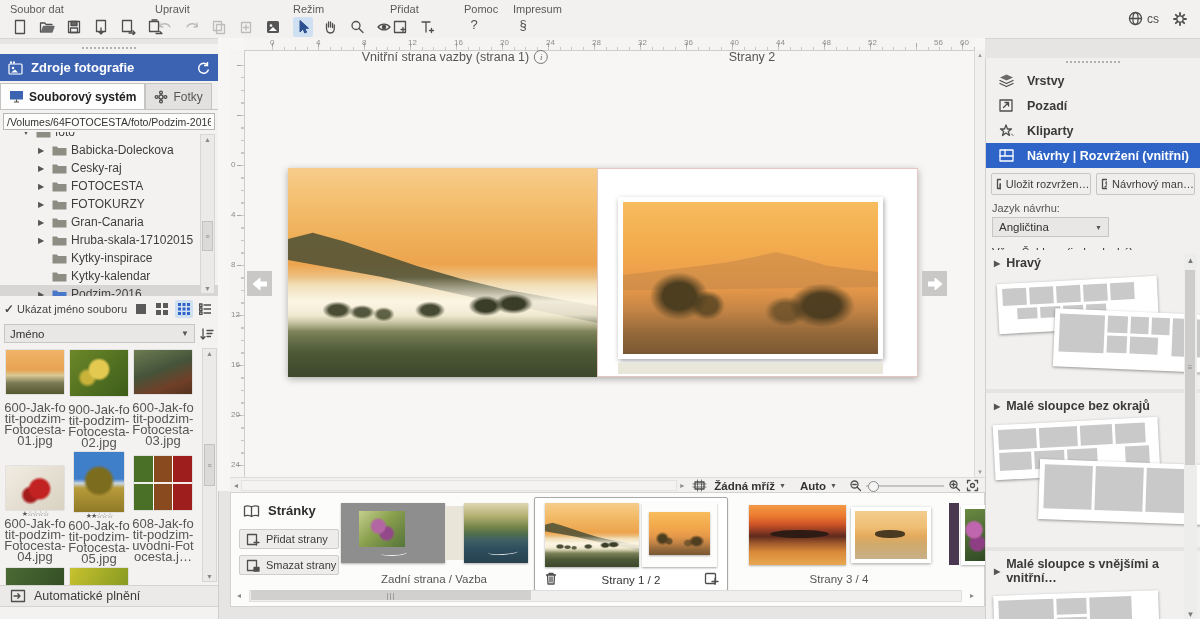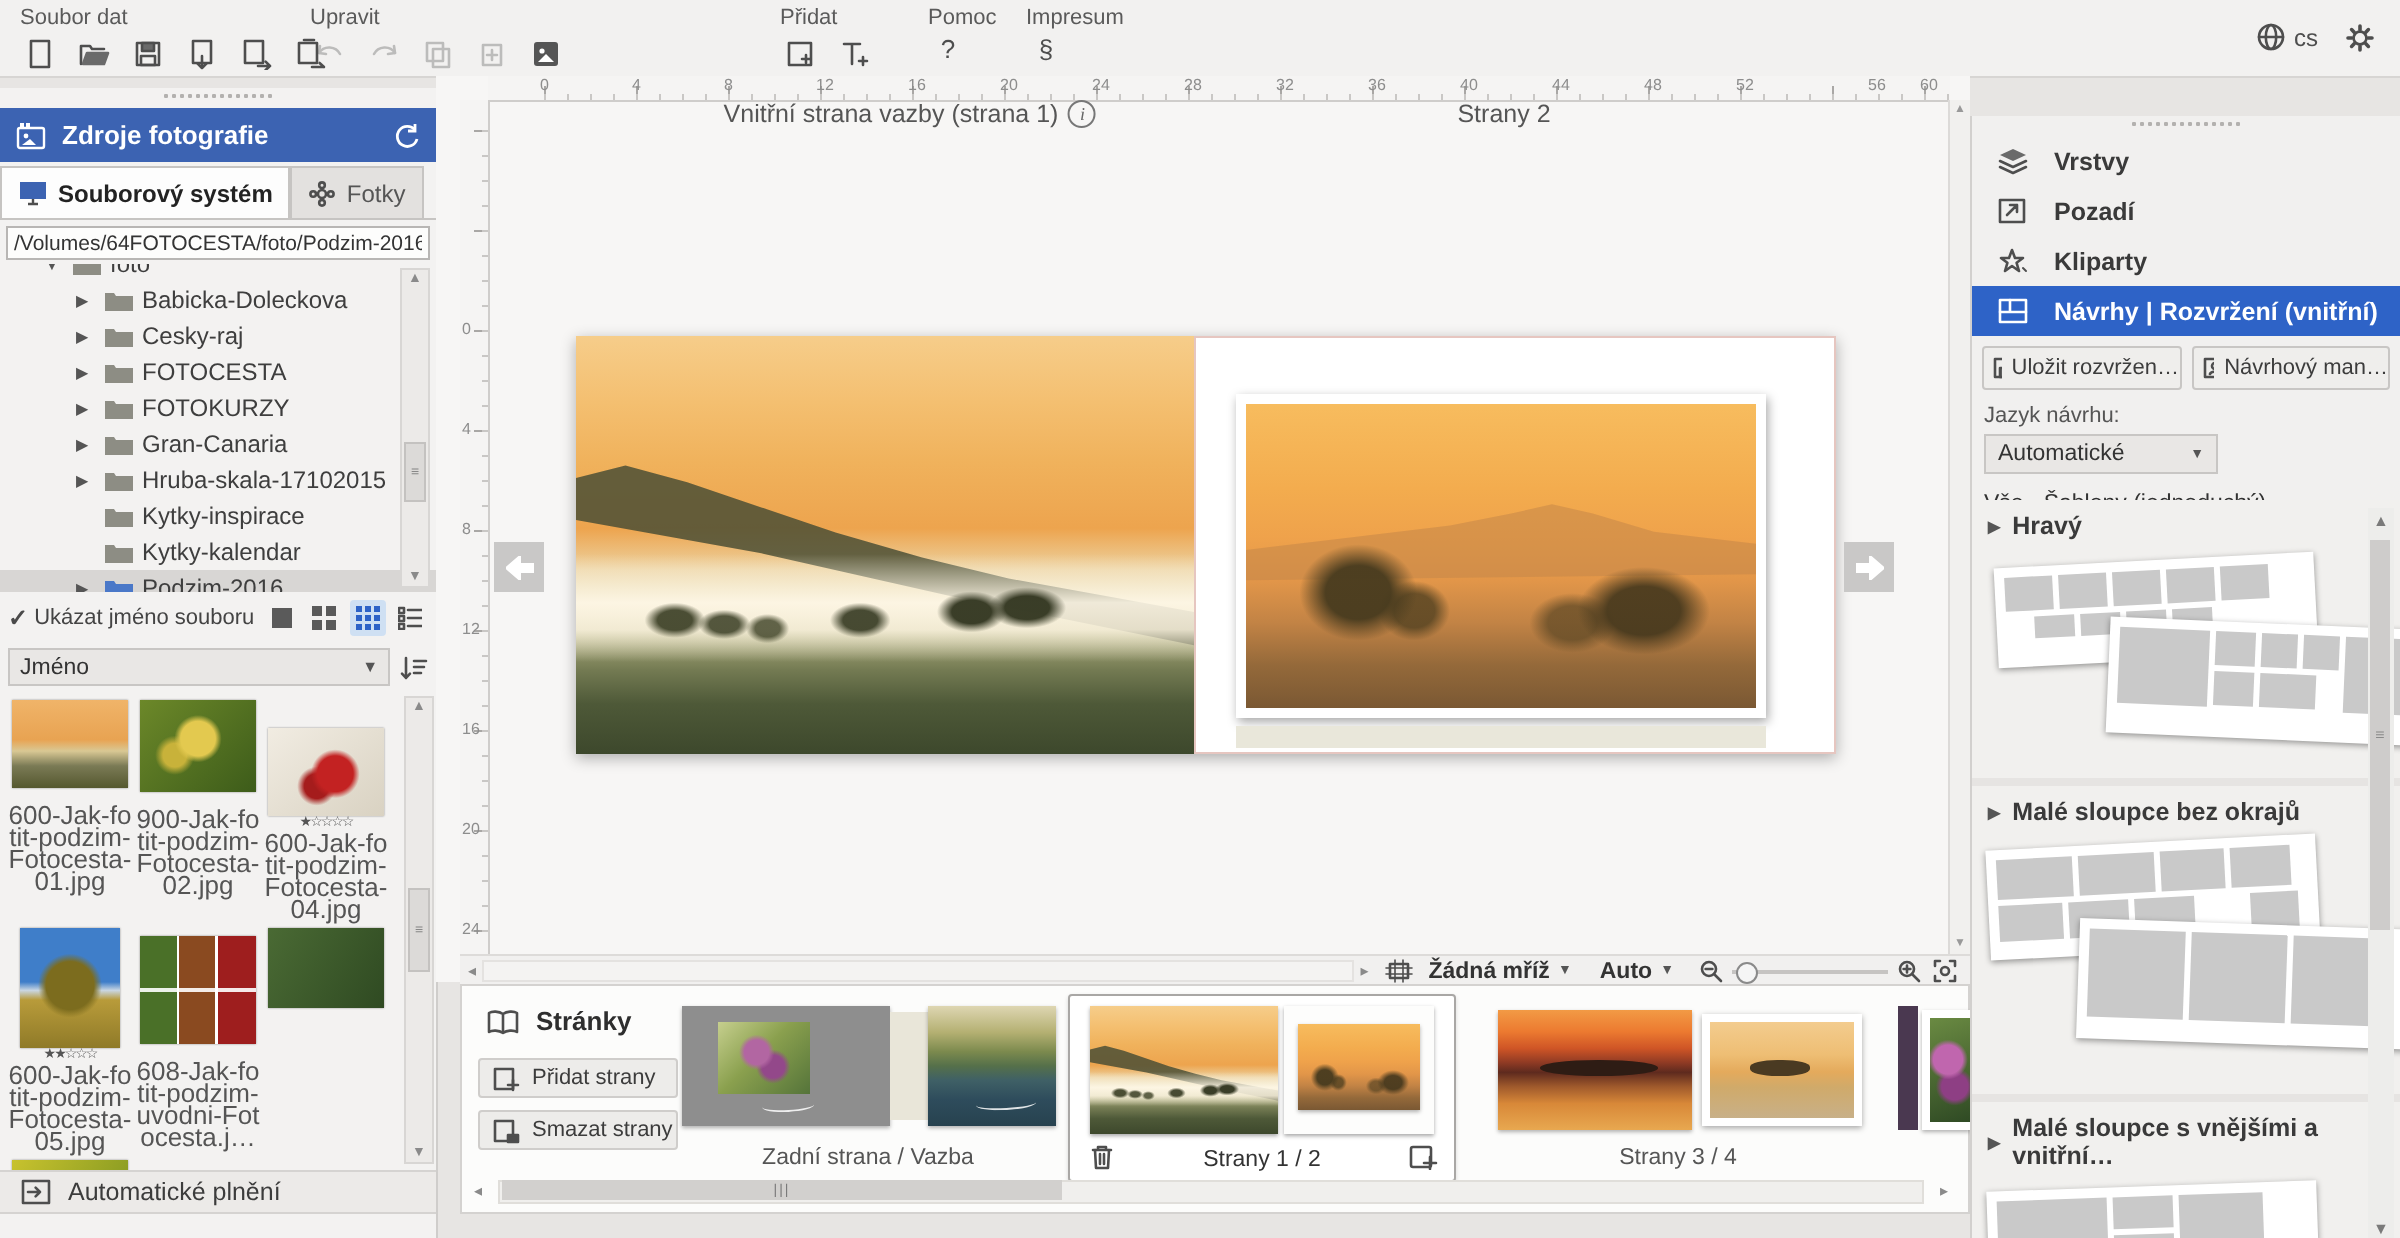--- a/index.html
+++ b/index.html
@@ -227,20 +227,47 @@
           </div>
         <div class="tbtn">
             <svg width="16" height="16">
               <rect x="2" y="2" width="12" height="12" rx="1.5" fill="#555"></rect>
               <circle cx="6" cy="6.5" r="1.3" fill="#fff"></circle>
               <path d="M4 12 L8 8 L12 12 Z" fill="#fff"></path>
             </svg>
           </div>
       </div>
     </div>
+    <div class="tgroup" style="left:293px">
+      <div class="glabel">Režim</div>
+      <div class="ticons">
+        <div class="tbtn active">
+            <svg width="16" height="16">
+              <path d="M5 1.5 L5 13 L8 10 L9.8 14 L11.6 13.2 L9.8 9.4 L13.5 9.2 Z" fill="#2b4f8f" stroke="#2b4f8f" stroke-width="1"></path>
+            </svg>
+          </div>
+        <div class="tbtn">
+            <svg width="16" height="16" class="ic">
+              <path d="M4.5 9 V5 M6.5 8 V3 M8.5 8 V3 M10.5 8.5 V4.5 M4.5 9 c0 3 1 5 4 5 s3.8 -2 3.8 -5 V6"></path>
+            </svg>
+          </div>
+        <div class="tbtn">
+            <svg width="16" height="16" class="ic">
+              <circle cx="7" cy="6.5" r="4"></circle>
+              <path d="M10 9.5 L14 13.5"></path>
+            </svg>
+          </div>
+        <div class="tbtn">
+            <svg width="16" height="16" class="ic">
+              <path d="M2 8 C5 4.2 11 4.2 14 8 C11 11.8 5 11.8 2 8 Z"></path>
+              <circle cx="8" cy="8" r="1.6" fill="#4e4e4e"></circle>
+            </svg>
+          </div>
+      </div>
+    </div>
     <div class="tgroup" style="left:390px">
       <div class="glabel">Přidat</div>
       <div class="ticons">
         <div class="tbtn">
             <svg width="16" height="16" class="ic">
               <rect x="2.5" y="2.5" width="11" height="11"></rect>
               <path d="M9 10.5 L13 10.5 M11 8.5 L11 12.5"></path>
             </svg>
           </div>
         <div class="tbtn">
@@ -451,20 +478,25 @@
       <div class="tgrid">
         <div class="cell">
             <div class="ph t1" style="width:58px;height:44px"></div>
             <div class="stars"></div>
             <div class="fn">600-Jak-fotit-podzim-Fotocesta-01.jpg</div>
           </div>
         <div class="cell">
             <div class="ph t2" style="width:58px;height:46px"></div>
             <div class="stars"></div>
             <div class="fn">900-Jak-fotit-podzim-Fotocesta-02.jpg</div>
+          </div>
+        <div class="cell">
+            <div class="ph t3" style="width:58px;height:44px"></div>
+            <div class="stars"></div>
+            <div class="fn">600-Jak-fotit-podzim-Fotocesta-03.jpg</div>
           </div>
         <div class="cell">
             <div class="ph t4" style="width:58px;height:44px;margin-top:16px"></div>
             <div class="stars">★☆☆☆☆</div>
             <div class="fn">600-Jak-fotit-podzim-Fotocesta-04.jpg</div>
           </div>
         <div class="cell">
             <div class="ph t5" style="width:50px;height:60px"></div>
             <div class="stars">★★☆☆☆</div>
             <div class="fn">600-Jak-fotit-podzim-Fotocesta-05.jpg</div>
@@ -725,21 +757,21 @@
         <svg width="13" height="12" class="ic">
             <rect x="1.5" y="1.5" width="10" height="9"></rect>
             <circle cx="6.5" cy="5" r="1.5"></circle>
             <path d="M4 9 C4.5 7.5 8.5 7.5 9 9"></path>
           </svg>
         <span>Návrhový man…</span>
       </div>
     </div>
     <div class="jlabel">Jazyk návrhu:</div>
     <div class="jselect">
-      <span>Automatické</span>
+      <span>Angličtina</span>
         <span class="car">▼</span>
     </div>
     <div class="crumb">
       <span class="lnk">Vše</span><span class="sep">▸</span><span>Šablony (jednoduchý)</span>
     </div>
     <div class="tpllist">
       <div class="tplsec" style="height:125px">
         <div class="shead">
             <span class="tri">▶</span>
             <span>Hravý</span>

